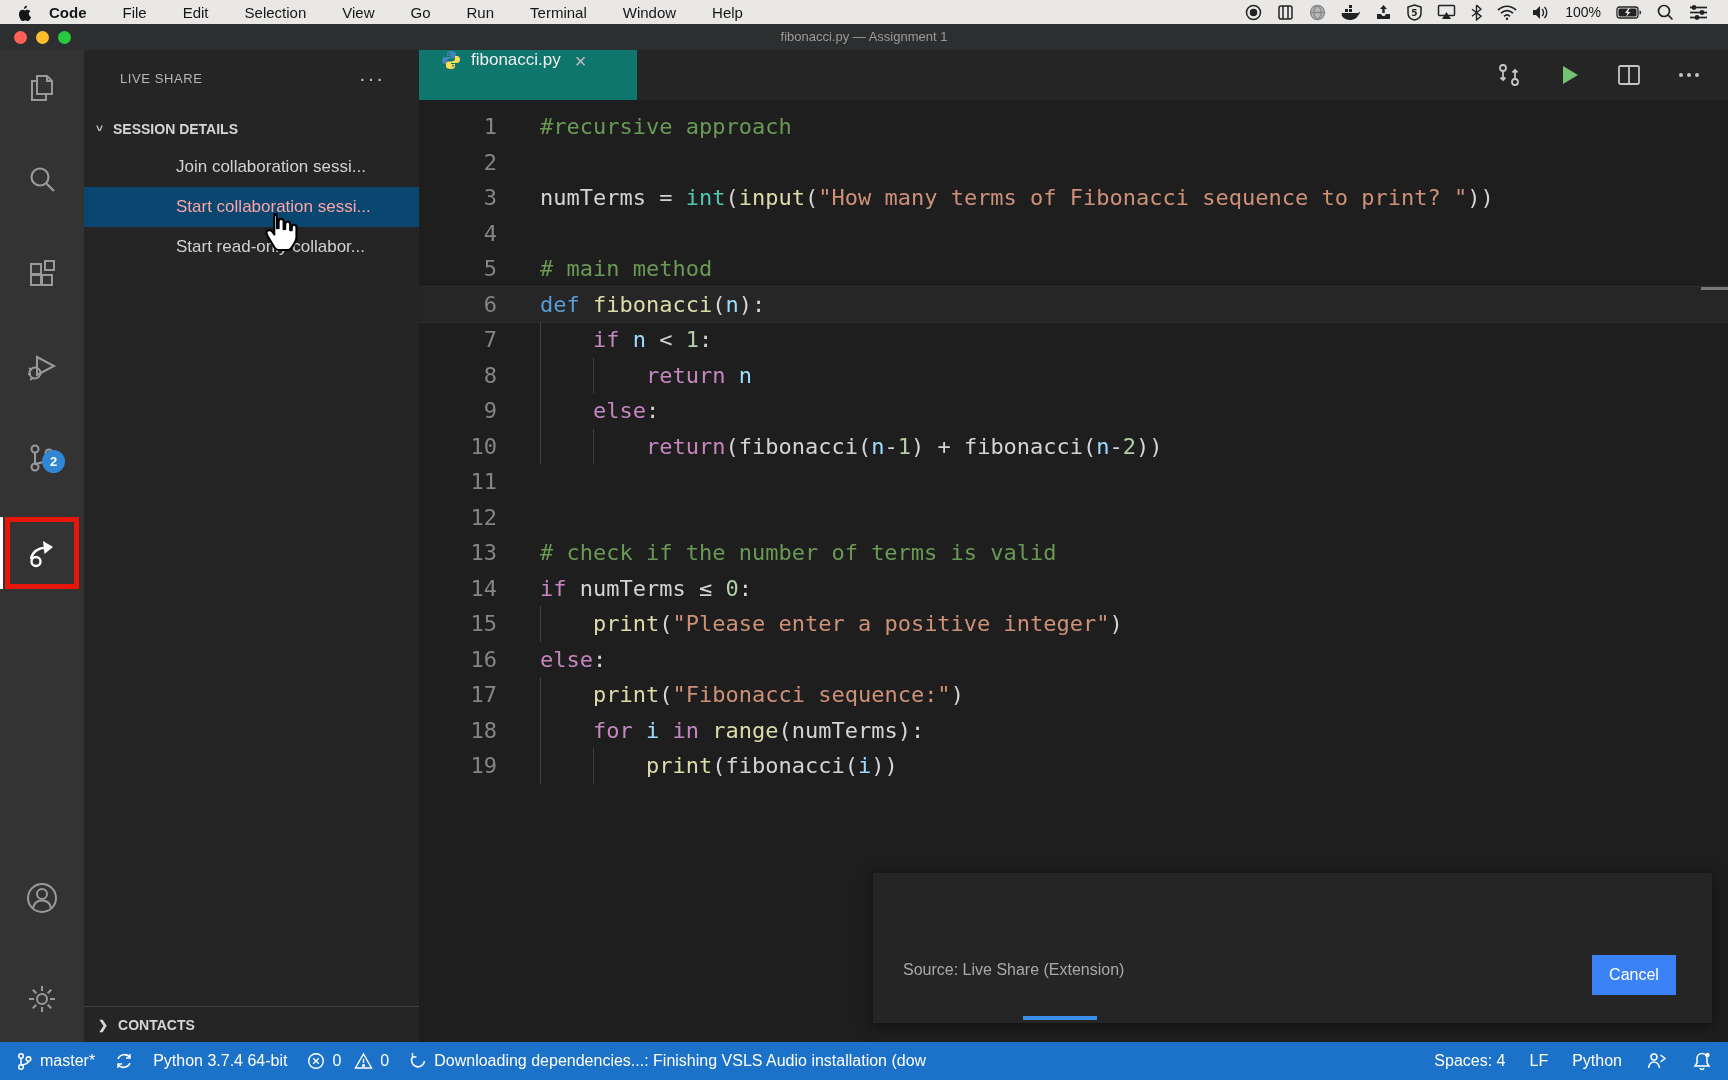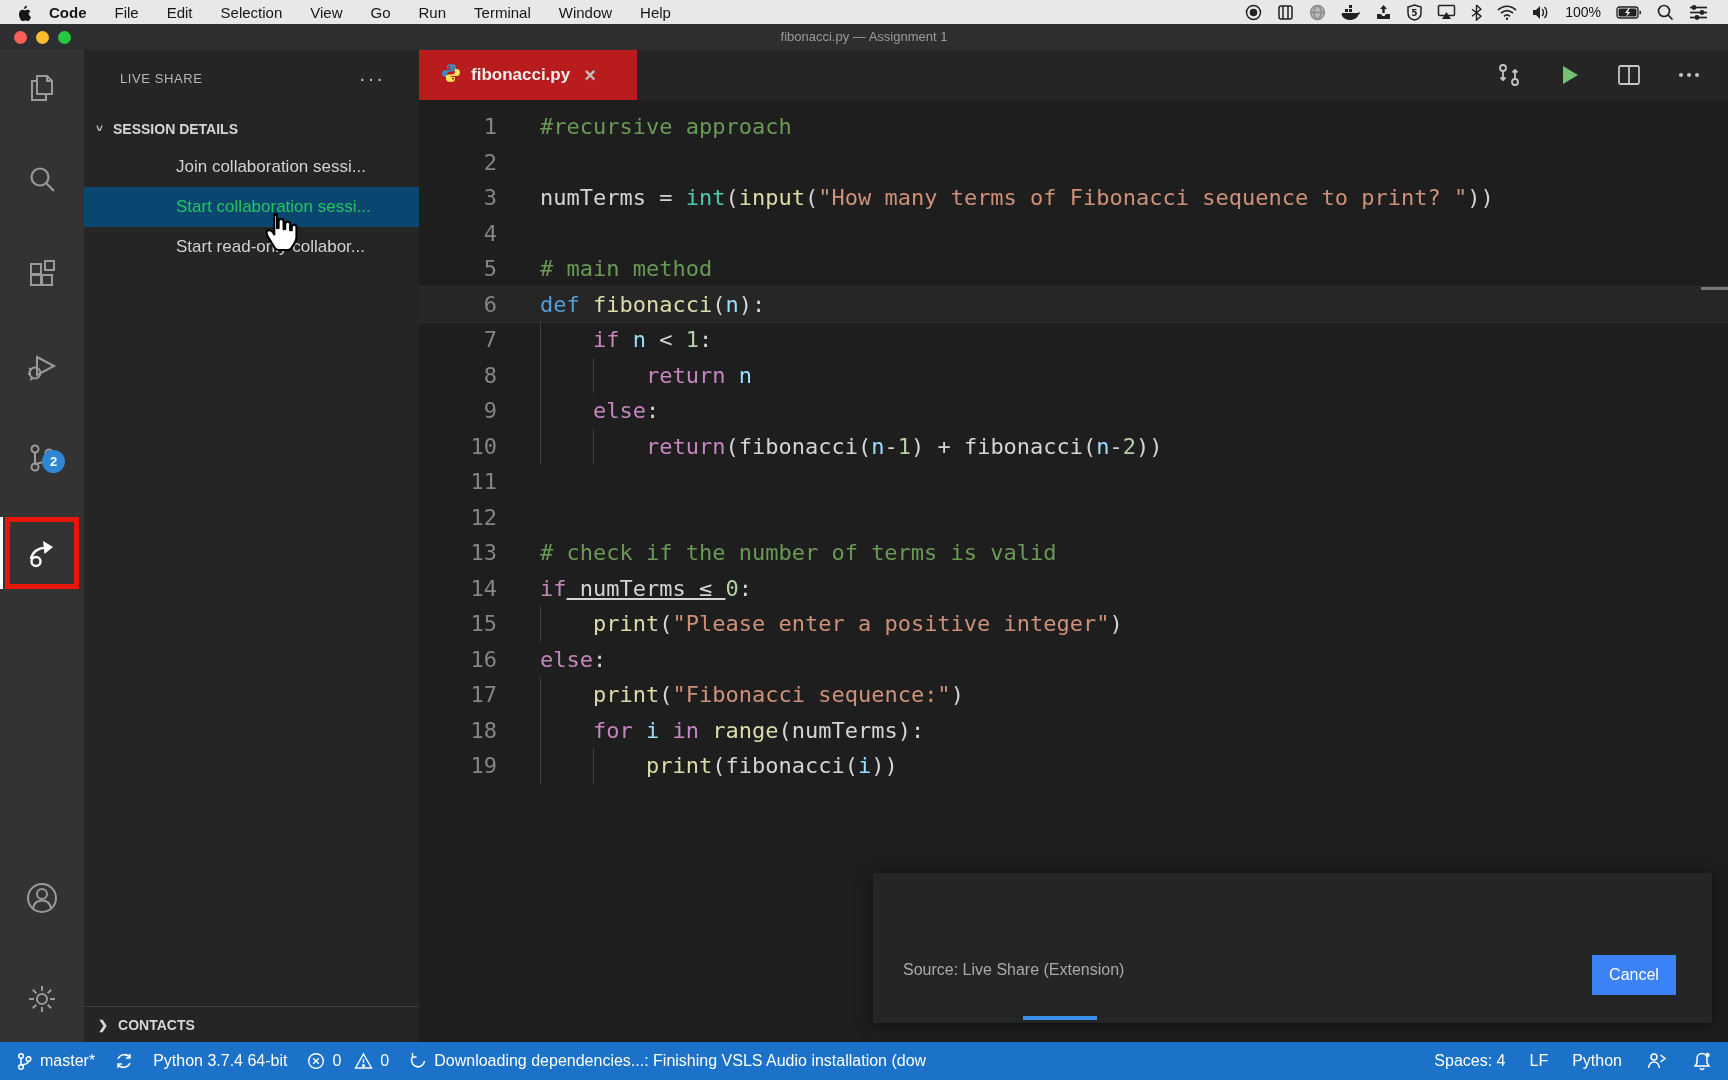--- a/index.html
+++ b/index.html
@@ -5,21 +5,21 @@
   * { margin:0; padding:0; box-sizing:border-box; }
   html,body { width:1728px; height:1080px; overflow:hidden; background:#1e1e1e;
               font-family:"Liberation Sans", sans-serif; }
   #screen { position:relative; width:1728px; height:1080px; }
 
   
   #menubar { position:absolute; left:0; top:0; width:1728px; height:24px;
              background:#e9e8e6; display:flex; align-items:center; color:#161616;
              font-size:15px; z-index:30; }
   #menubar .apple { margin:0 18px 0 16px; display:flex; align-items:center; }
-  #menu-items { display:flex; gap:28px; }
+  #menu-items { display:flex; gap:36px; }
   #menu-items span { cursor:default; }
   #menu-items span:first-child { font-weight:bold; }
   #menu-status { margin-left:auto; display:flex; align-items:center; gap:15px;
                  padding-right:20px; }
   #menu-status svg { display:block; }
   .batt-label { font-size:14px; }
 
   
   #titlebar { position:absolute; left:0; top:24px; width:1728px; height:26px;
               background:#2d2e2f; z-index:25; }
@@ -48,32 +48,32 @@
   .sb-more { margin-left:auto; margin-right:34px; color:#c5c5c5; font-size:20px;
              letter-spacing:2px; line-height:10px; cursor:pointer; }
   .sb-section { position:absolute; left:0; top:62px; width:100%; height:34px;
                 display:flex; align-items:center; font-weight:bold; font-size:14px;
                 color:#d6d6d6; cursor:pointer; }
   .sb-section .chev { margin:0 10px 0 12px; font-size:12px; color:#c0c0c0;
                       transform:scaleY(.85); }
   #session-items { position:absolute; left:0; top:97px; width:100%; }
   .sb-item { height:40px; line-height:40px; padding-left:92px; font-size:17px;
              color:#d2d2d2; white-space:nowrap; cursor:pointer; }
-  .sb-item.selected { background:var(--sel,#094771); color:#22c55e; }
+  .sb-item.selected { background:var(--sel,#094771); color:#fca5a5; }
   #contacts-row { position:absolute; left:0; bottom:0; width:100%; height:36px;
                   border-top:1px solid #3f3f40; display:flex; align-items:center;
                   font-weight:bold; font-size:14px; color:#d6d6d6; cursor:pointer; }
   #contacts-row .chev { margin:0 10px 0 14px; font-size:12px; }
 
   
   #editorwrap { position:absolute; left:419px; top:50px; width:1309px; height:992px;
                 background:#1e1e1e; }
   #tabbar { position:absolute; left:0; top:0; width:100%; height:50px; background:#252526; }
-  #tab { position:absolute; left:0; top:0; width:218px; height:50px; background:#b91c1c;
-         display:flex; align-items:center; cursor:pointer;font-weight:bold; }
+  #tab { position:absolute; left:0; top:0; width:218px; height:50px; background:#0f766e;
+         display:flex; align-items:flex-start; cursor:pointer; }
   #tab .pyicon { margin:0 10px 0 22px; }
   #tab .tabname { color:#eeeeee; font-size:17px; }
   #tab .tabclose { margin-left:14px; color:#c0c0c0; font-size:20px; cursor:pointer; }
   #editor-actions { position:absolute; right:0; top:0; height:50px; display:flex;
                     align-items:center; gap:34px; padding-right:26px; }
   #editor-actions .ea { width:26px; height:26px; color:#c5c5c5; cursor:pointer; }
   #editor-actions svg { width:26px; height:26px; display:block; }
 
   #code { position:absolute; left:0; top:59px; width:100%; }
   .code-line { position:relative; height:35.5px; display:flex;
@@ -406,21 +406,21 @@
         <div class="code-line">
           <div class="line-num">12</div>
           <div class="line-text"></div>
         </div>
         <div class="code-line">
           <div class="line-num">13</div>
           <div class="line-text"><span style="color: rgb(106, 153, 85);"># check if the number of terms is valid</span></div>
         </div>
         <div class="code-line">
           <div class="line-num">14</div>
-          <div class="line-text"><span style="color: rgb(197, 134, 192);">if</span><span style="color: rgb(212, 212, 212); text-decoration: underline;"> numTerms ≤ </span><span style="color: rgb(181, 206, 168);">0</span><span style="color: rgb(212, 212, 212);">:</span></div>
+          <div class="line-text"><span style="color: rgb(197, 134, 192);">if</span><span style="color: rgb(212, 212, 212);"> numTerms ≤ </span><span style="color: rgb(181, 206, 168);">0</span><span style="color: rgb(212, 212, 212);">:</span></div>
         </div>
         <div class="code-line">
           <div class="line-num">15</div>
           <div class="line-text"><span class="guide" style="left: 0px;"></span><span style="color: rgb(212, 212, 212);">    </span><span style="color: rgb(220, 220, 170);">print</span><span style="color: rgb(212, 212, 212);">(</span><span style="color: rgb(206, 145, 120);">"Please enter a positive integer"</span><span style="color: rgb(212, 212, 212);">)</span></div>
         </div>
         <div class="code-line">
           <div class="line-num">16</div>
           <div class="line-text"><span style="color: rgb(197, 134, 192);">else</span><span style="color: rgb(212, 212, 212);">:</span></div>
         </div>
         <div class="code-line">

